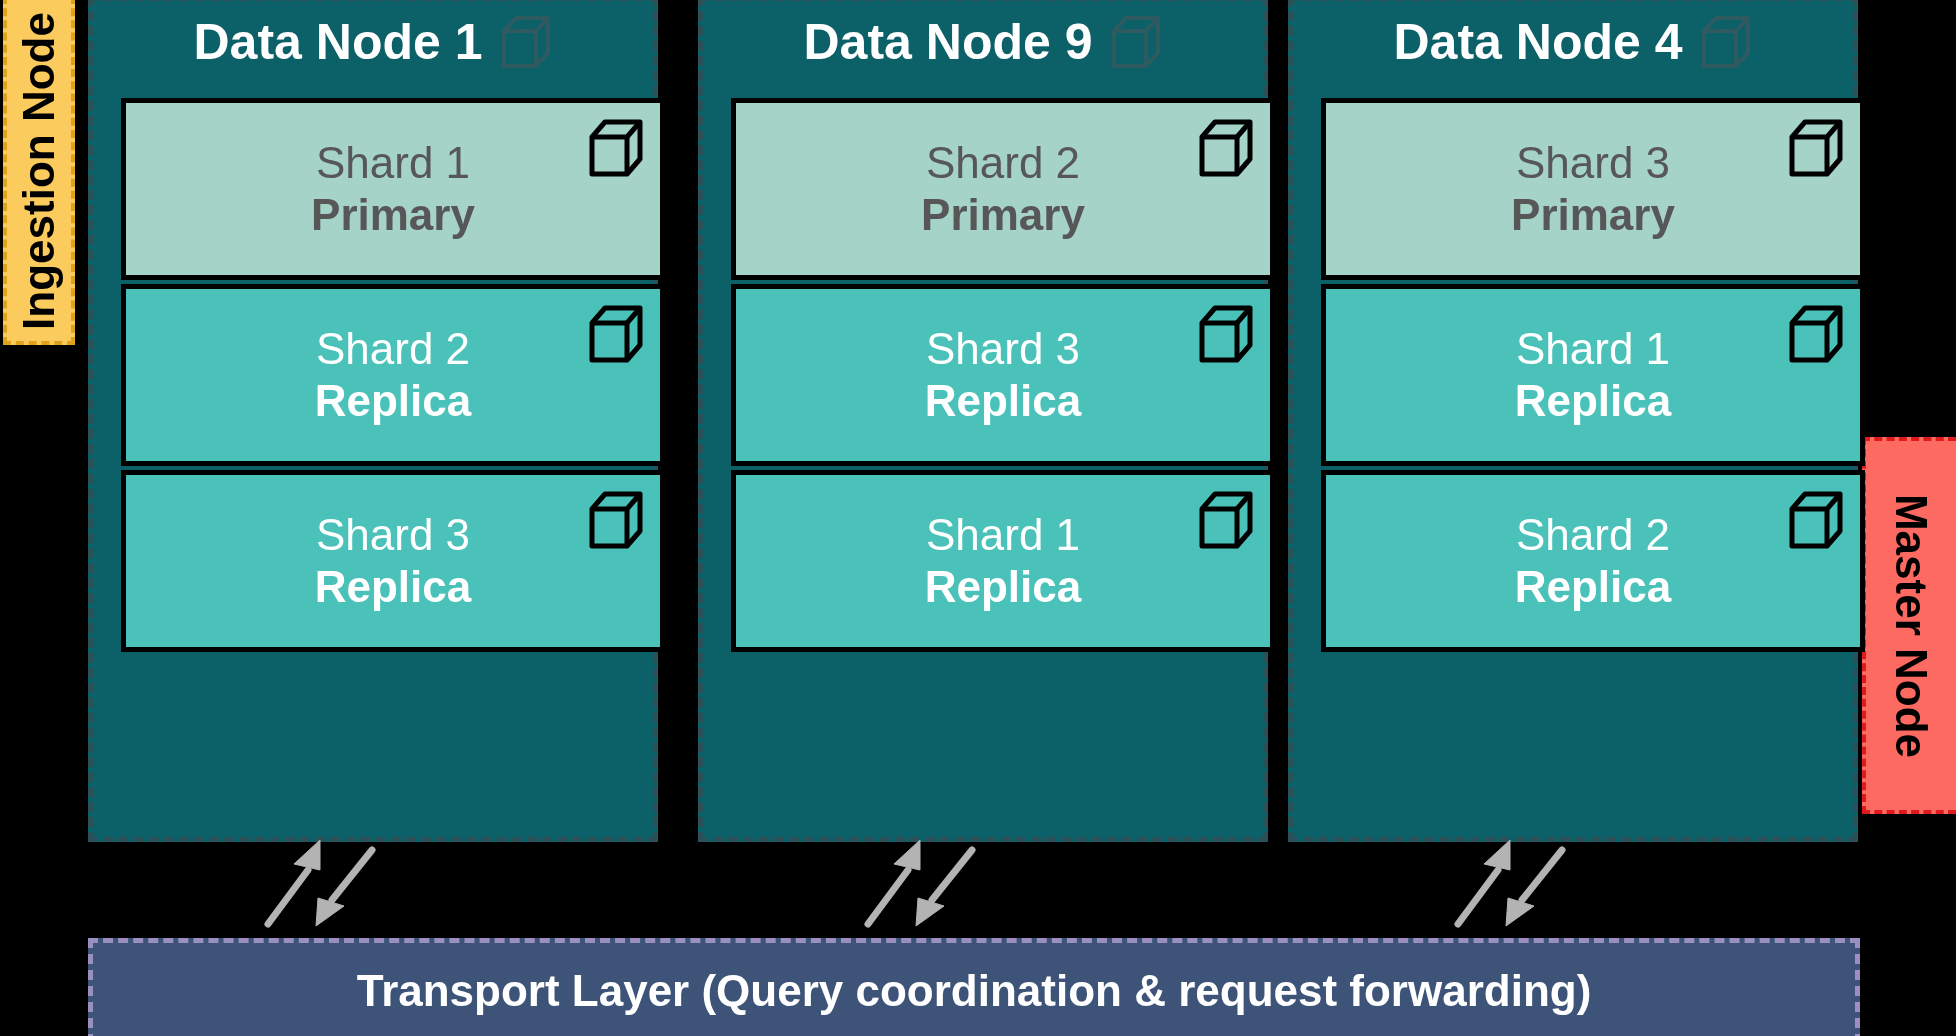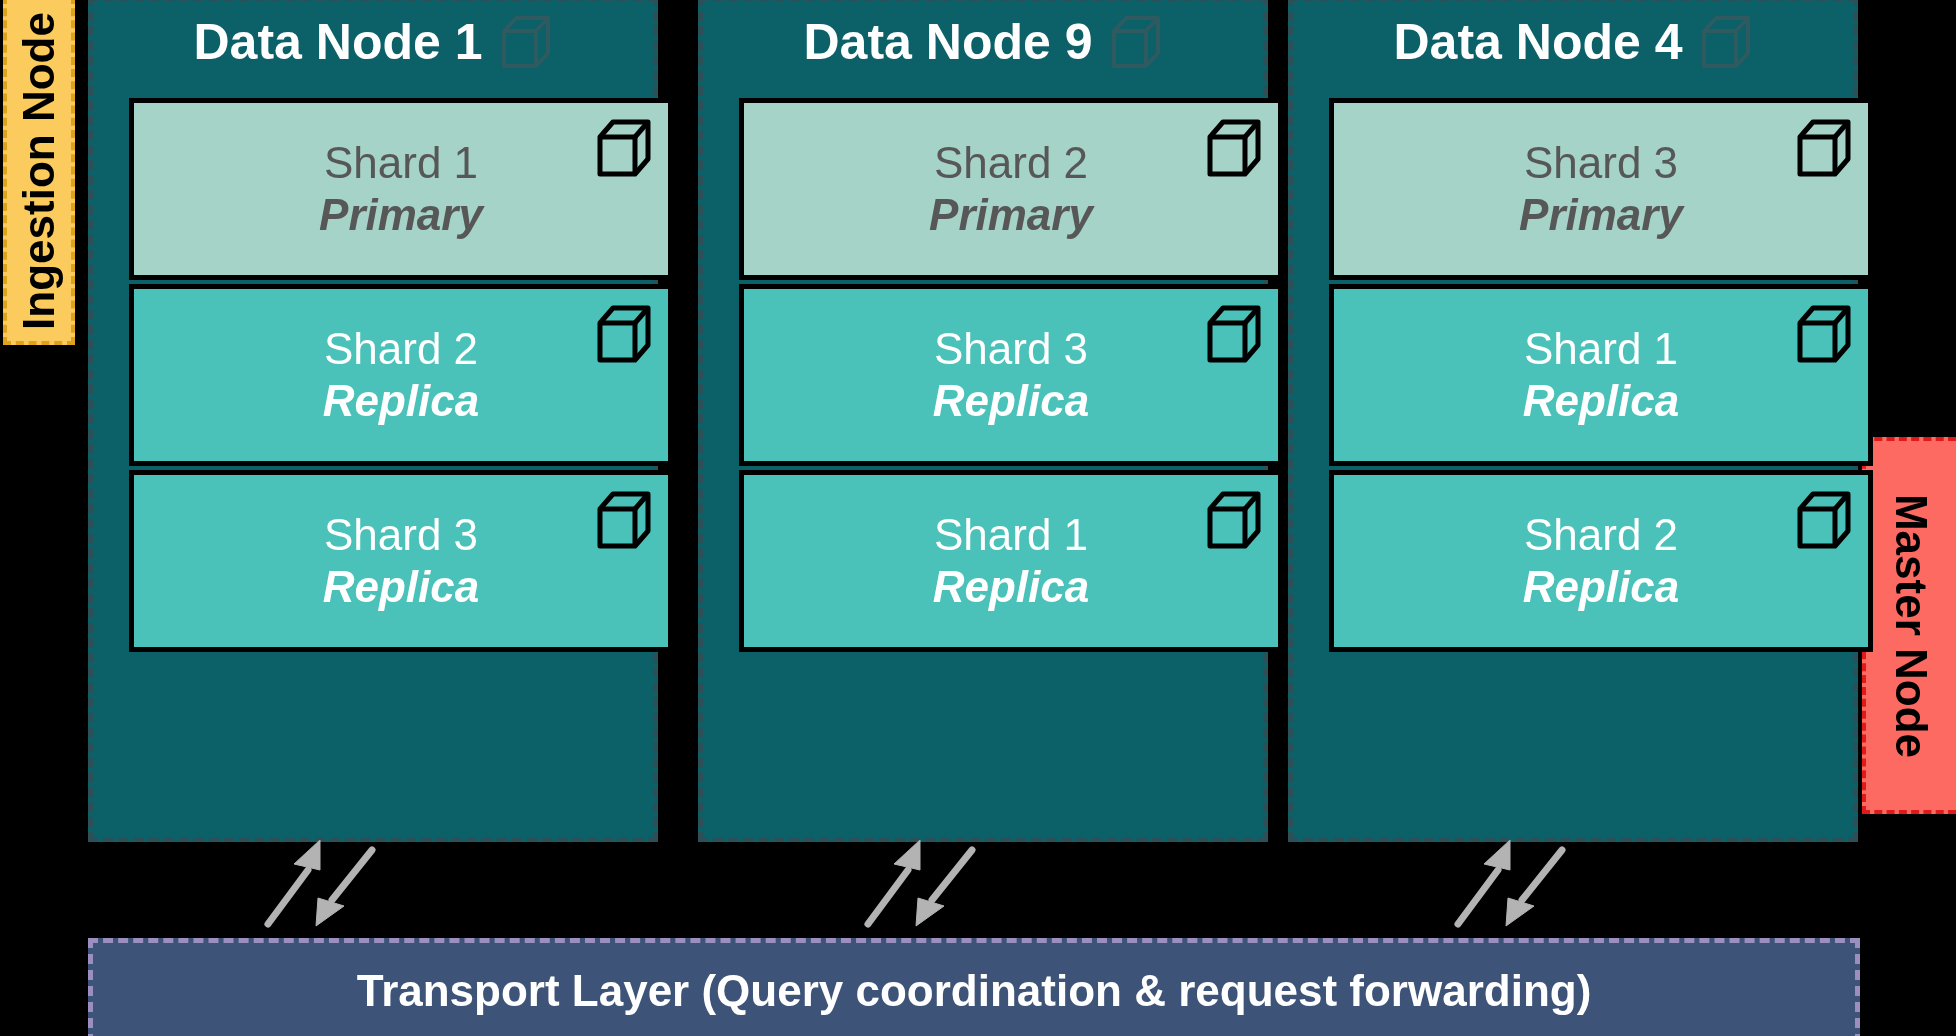--- a/index.html
+++ b/index.html
@@ -92,21 +92,21 @@
     font-weight: bold;
     color: #ffffff;
     white-space: nowrap;
   }
   .cube-ghost { width: 52px; height: 58px; display: block; flex: 0 0 auto; }
 
   
   .shard {
     position: absolute;
     box-sizing: border-box;
-    left: 36px;
+    left: 28px;
     width: 544px;
     height: 182px;
     border: 5px solid #000000;
     display: flex;
     flex-direction: column;
     align-items: center;
     justify-content: center;
   }
   .shard-1 { top: 97px; }
   .shard-2 { top: 283px; }
@@ -120,21 +120,20 @@
   }
   .shard-name {
     font-size: 44px;
     line-height: 1.18;
     font-weight: normal;
   }
   .shard-role {
     font-size: 44px;
     line-height: 1.18;
     font-weight: bold;
-    font-style: italic;
   }
   .shard.primary .shard-name,
   .shard.primary .shard-role { color: #575757; }
   .shard.replica .shard-name,
   .shard.replica .shard-role { color: #ffffff; }
 
   .cube-solid {
     position: absolute;
     top: 14px;
     right: 16px;

